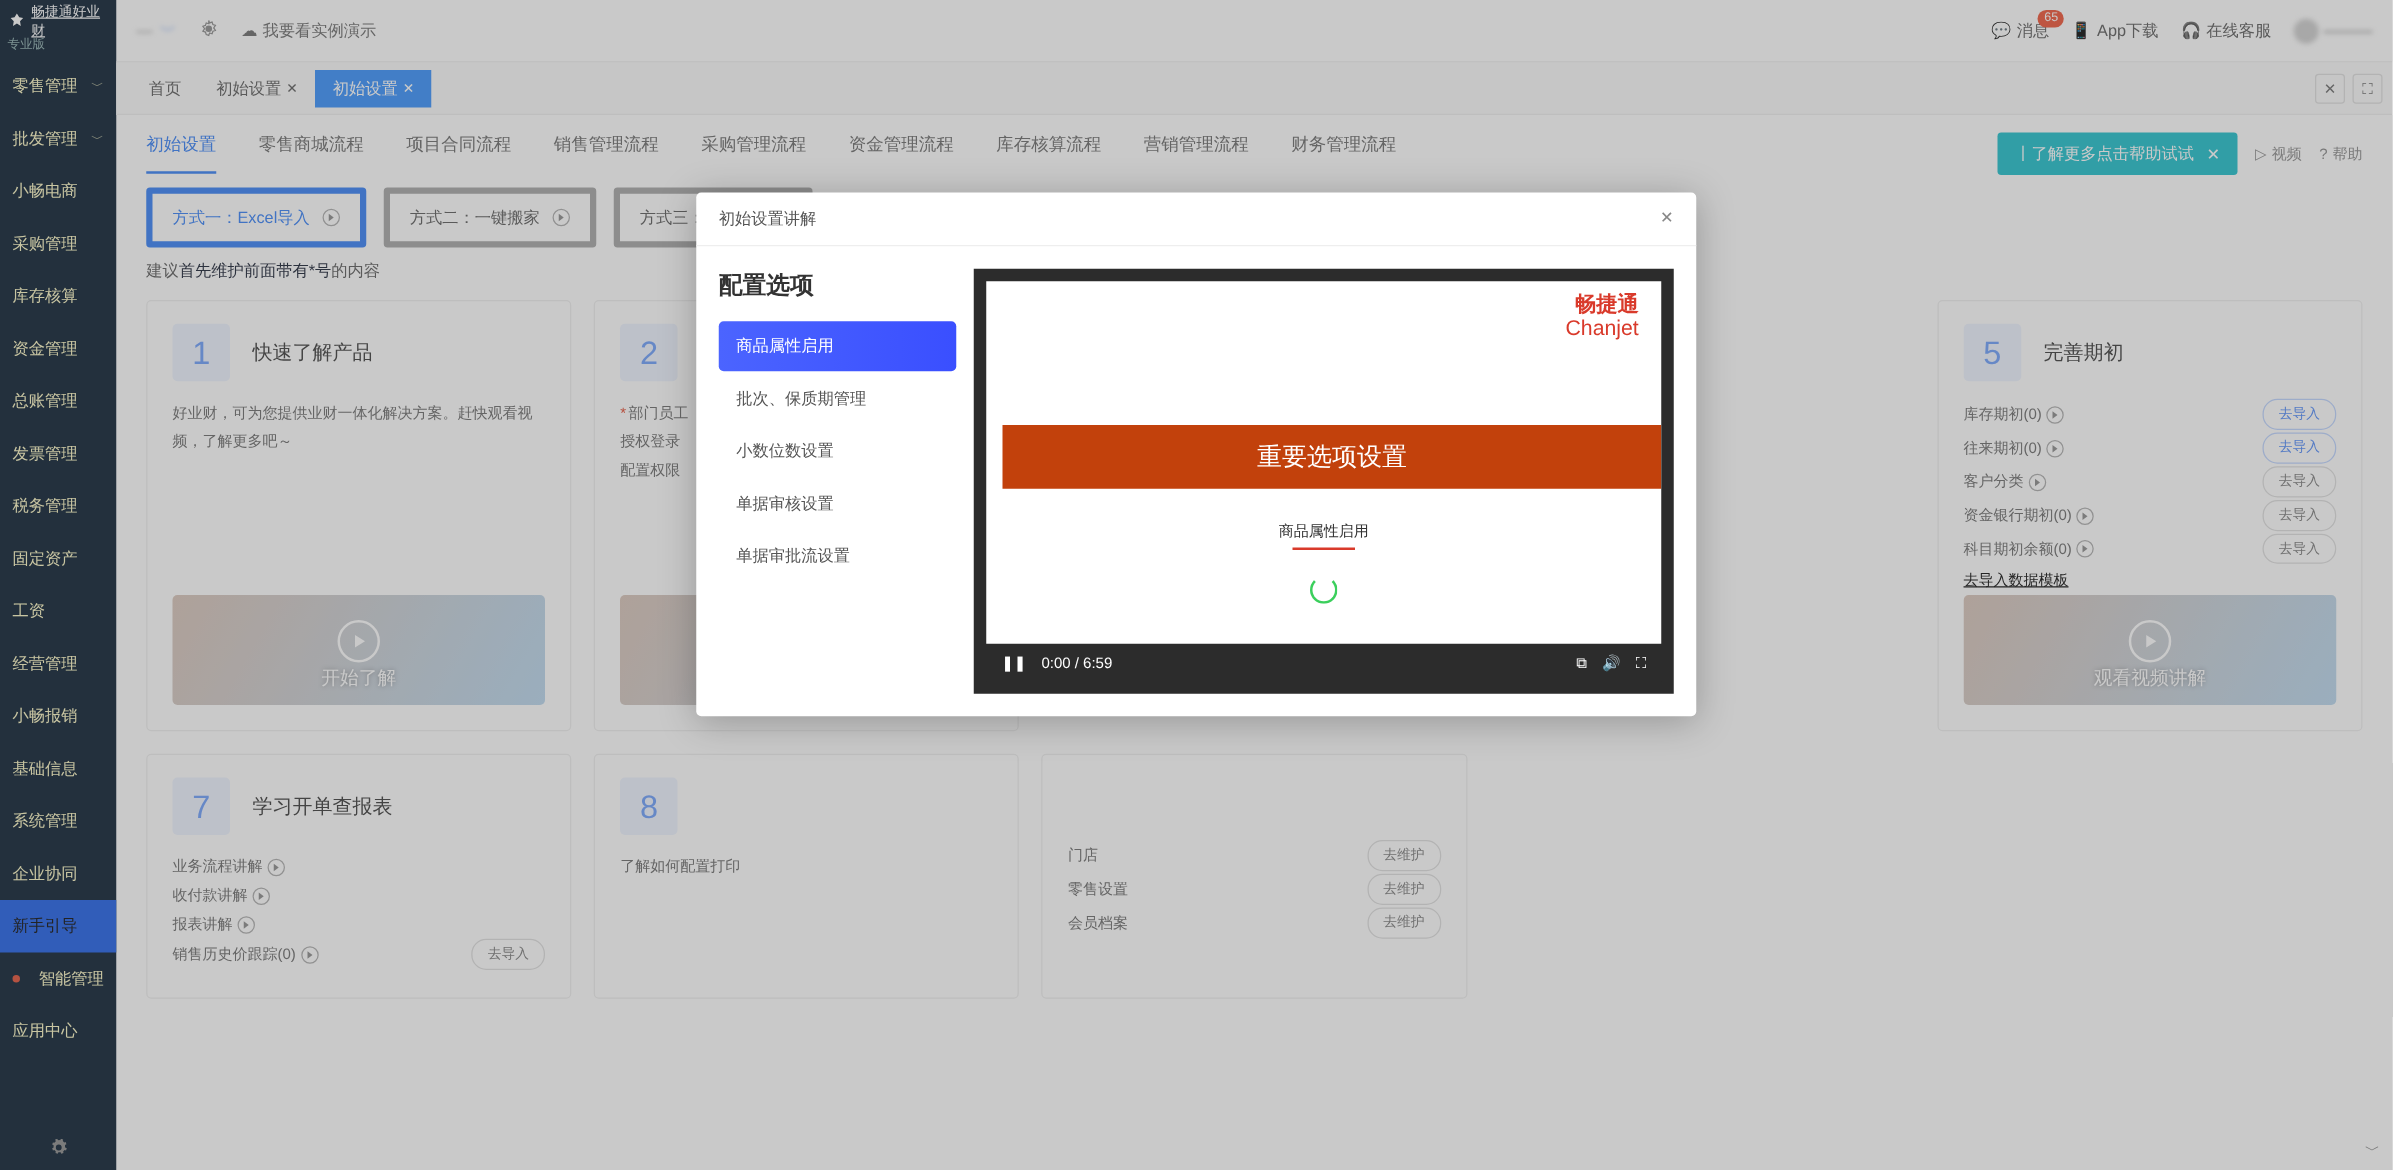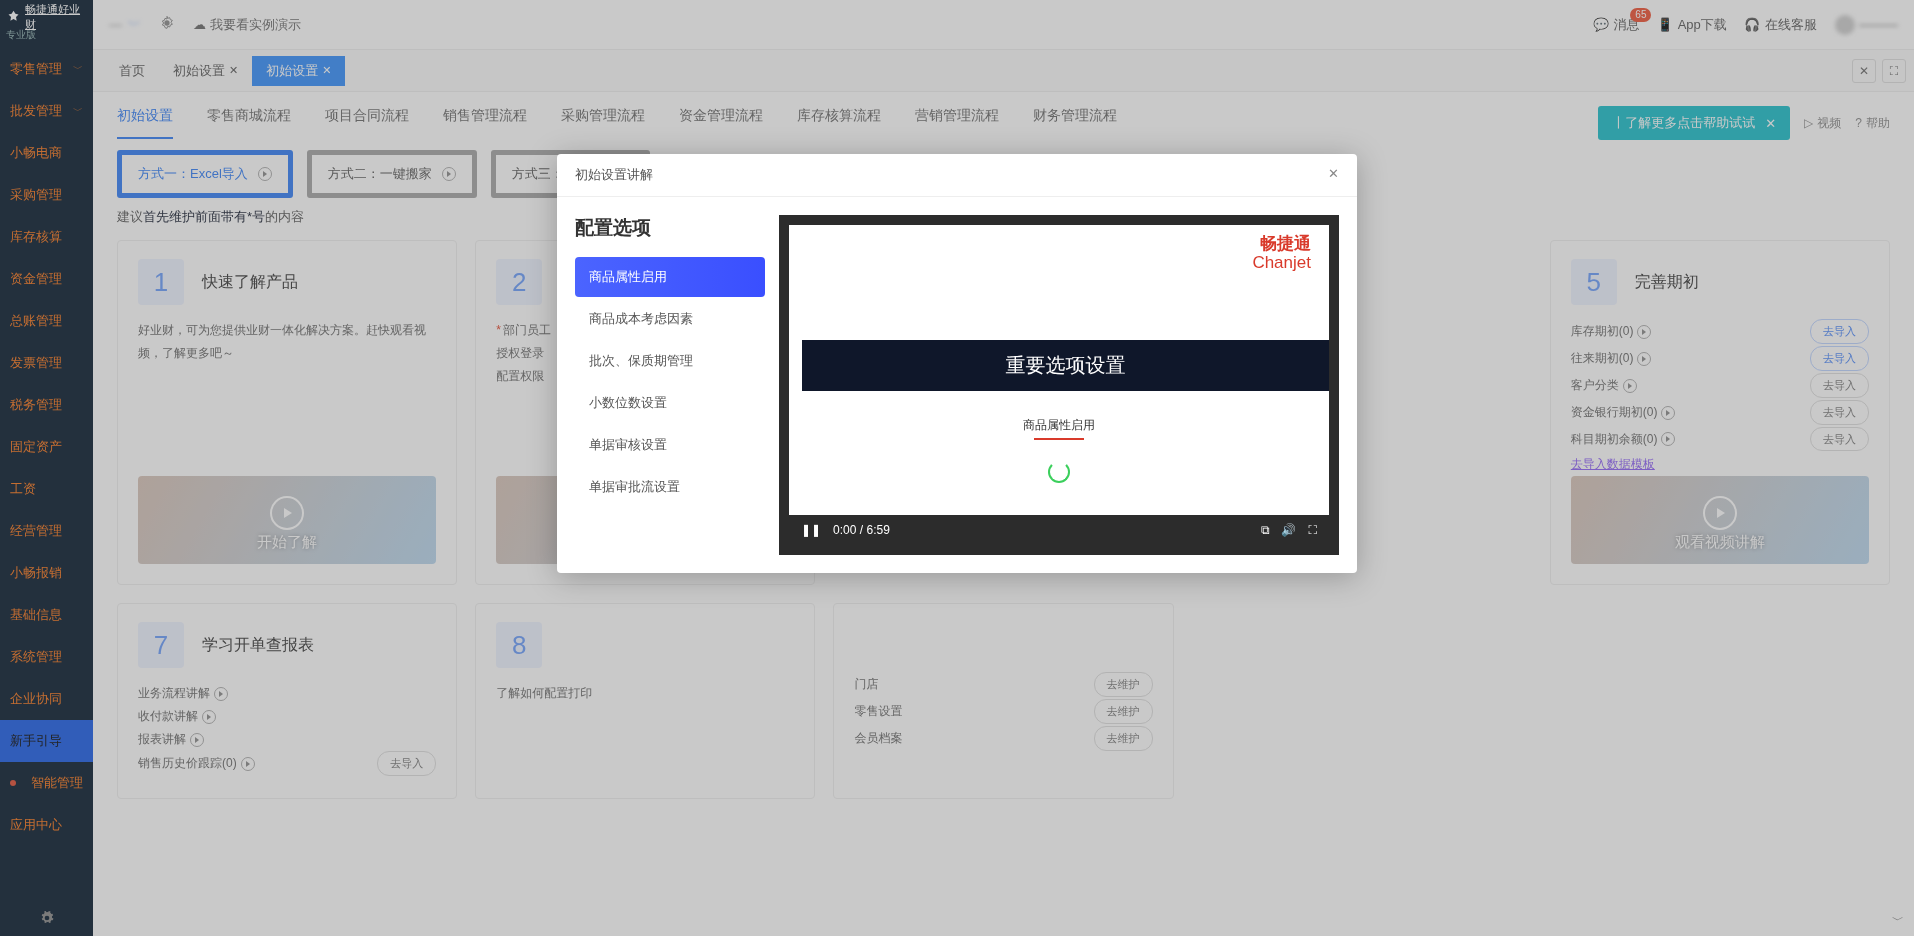--- a/index.html
+++ b/index.html
@@ -2,21 +2,21 @@
 <html><head>
 <meta charset="utf-8">
 <style>
 * { margin:0; padding:0; box-sizing:border-box; }
 body { font-family:"Microsoft YaHei","PingFang SC",sans-serif; font-size:12px; color:#333; background:#fff; width:1914px; height:936px; overflow:hidden; position:relative;}
 .root { display:flex; height:100%; }
 
 .sidebar { width:93px; background:#001529; color:#c7c7c7; display:flex; flex-direction:column; }
 .sidebar-logo { height:28px; display:flex; align-items:center; gap:4px; padding:6px 6px 0 6px; color:#fff; font-size:11px;text-decoration:underline;}
 .sidebar-sub { font-size:10px; color:#8aa; padding:0 6px 6px 6px;}
-.nav-item { padding:12px 10px; font-size:13px; color:#f97316; cursor:pointer; display:flex; align-items:center; justify-content:space-between;}
+.nav-item { padding:12px 10px; font-size:13px; color:#fef9c3; cursor:pointer; display:flex; align-items:center; justify-content:space-between;}
 .nav-item.active { background:#1659e6; color:#000000;}
 .nav-item .chev { font-size:10px; opacity:.6;}
 .nav-dot { width:6px; height:6px; border-radius:50%; background:#e0492f; display:inline-block; margin-right:4px;}
 .sidebar-gear { text-align:center; padding:8px; color:#888; margin-top:auto;}
 
 .main { flex:1; display:flex; flex-direction:column; min-width:0;}
 .topbar { height:50px; border-bottom:1px solid #eee; display:flex; align-items:center; padding:0 16px; gap:18px; font-size:13px; color:#555;}
 .company { display:flex; align-items:center; gap:6px; color:#888; filter:blur(2px);}
 .demo-link { display:flex; align-items:center; gap:4px; color:#666;}
 .top-spacer { flex:1;}
@@ -48,42 +48,42 @@
 .card { flex:1; border:1px solid #eee; border-radius:4px; padding:18px 20px 20px 20px; min-height:300px; display:flex; flex-direction:column;}
 .card-head { display:flex; align-items:center; gap:18px; margin-bottom:14px;}
 .step-num { width:46px; height:46px; background:#edf3ff; color:#689bfb; font-size:26px; display:flex; align-items:center; justify-content:center; border-radius:4px;}
 .card-title { font-size:16px; color:#333;}
 .card-body { font-size:12px; color:#666; line-height:1.9;}
 .card-body .row { display:flex; align-items:center; justify-content:space-between; margin-bottom:2px;}
 .play-dot { display:inline-block; width:14px; height:14px; border:1px solid #aaa; border-radius:50%; position:relative; margin-left:4px; vertical-align:middle;}
 .play-dot::after { content:""; position:absolute; left:4px; top:3px; border-left:4px solid #888; border-top:3px solid transparent; border-bottom:3px solid transparent;}
 .pill { border:1px solid #bcd3ff; color:#4a86f8; border-radius:12px; padding:1px 12px; font-size:11px;}
 .pill.gray { border-color:#ddd; color:#777;}
-.link-blue { color:#8b5cf6; text-decoration:underline;}
+.link-blue { color:#000000; text-decoration:underline;}
 .req { color:#e2442a; margin-right:2px;}
 .media-box { margin-top:auto; height:88px; background:linear-gradient(120deg,#d7c2b6,#b7d6ee); border-radius:4px; position:relative; display:flex; align-items:center; justify-content:center; color:#fff; font-size:15px;}
 .media-box .circle { width:34px; height:34px; border:2px solid #fff; border-radius:50%; position:absolute; top:20px; display:flex; align-items:center; justify-content:center;}
 .media-box .circle::after { content:""; border-left:8px solid #fff; border-top:5px solid transparent; border-bottom:5px solid transparent; margin-left:2px;}
 .media-box span { margin-top:44px; text-shadow:0 0 4px rgba(0,0,0,.4);}
 
 .cards-row2 { display:flex; gap:18px; margin-top:18px;}
 .cards-row2 .card { min-height:180px;}
 
 .overlay { position:absolute; inset:0; background:rgba(100,100,100,.35); display:flex; align-items:flex-start; justify-content:center; padding-top:154px;}
 .modal { width:800px; background:#fff; border-radius:4px; box-shadow:0 4px 30px rgba(0,0,0,.25);}
 .modal-head { padding:12px 18px; border-bottom:1px solid #eee; font-size:13px; color:#555; display:flex; justify-content:space-between;}
 .modal-body { display:flex; padding:18px; gap:14px;}
 .modal-nav { width:190px;}
 .modal-nav h3 { font-size:19px; font-weight:700; margin-bottom:16px;}
 .modal-nav-item { padding:11px 14px; font-size:13px; color:#555; border-radius:4px; cursor:pointer; margin-bottom:2px;}
 .modal-nav-item.active { background:#3b58f5; background:linear-gradient(90deg,#4b64ff,#3a4fff); color:#fff;}
 .video-frame { flex:1; background:#2c2c2c; padding:10px; }
 .video-inner { background:#fff; height:290px; position:relative; overflow:hidden;}
 .vlogo { position:absolute; top:10px; right:18px; color:#d93a2b; font-size:17px; text-align:right; line-height:1.1;}
-.vbanner { background:#0f172a; color:#fff; text-align:center; font-size:20px; padding:12px 4px; position:absolute;top:115px; left:13px; right:0;}
+.vbanner { background:#c2410c; color:#fff; text-align:center; font-size:20px; padding:12px 4px; position:absolute;top:115px; left:13px; right:0;}
 .vlabel { position:absolute; top:192px; left:0; right:0; text-align:center; font-size:12px; color:#333;}
 .vlabel::after { content:""; display:block; width:50px; height:2px; background:#d93a2b; margin:4px auto 0;}
 .spinner { position:absolute; top:236px; left:50%; width:22px; height:22px; border:2px solid #3bcf5c; border-top-color:transparent; border-radius:50%; margin-left:-11px;}
 .video-bar { background:#2c2c2c; color:#fff; display:flex; align-items:center; padding:8px 12px; font-size:12px; gap:12px;}
 .vb-spacer{flex:1}
 .float-chev { position:absolute; right:6px; bottom:6px; width:20px; height:20px; color:#888; display:flex; align-items:center; justify-content:center; font-size:12px;}
 </style>
 </head>
 <body>
 
@@ -384,21 +384,20 @@
   <div class="modal">
     <div class="modal-head">
       <span>初始设置讲解</span>
       <span style="cursor:pointer;color:#888">✕</span>
     </div>
     <div class="modal-body">
       <div class="modal-nav">
         <h3>配置选项</h3>
         <div id="modal-nav-items">
             <div class="modal-nav-item active">商品属性启用</div>
-            <div class="modal-nav-item">商品成本考虑因素</div>
             <div class="modal-nav-item">批次、保质期管理</div>
             <div class="modal-nav-item">小数位数设置</div>
             <div class="modal-nav-item">单据审核设置</div>
             <div class="modal-nav-item">单据审批流设置</div>
           </div>
       </div>
       <div class="video-frame">
         <div class="video-inner">
           <div class="vlogo"><b>畅捷通</b><br><span>Chanjet</span></div>
           <div class="vbanner">重要选项设置</div>

